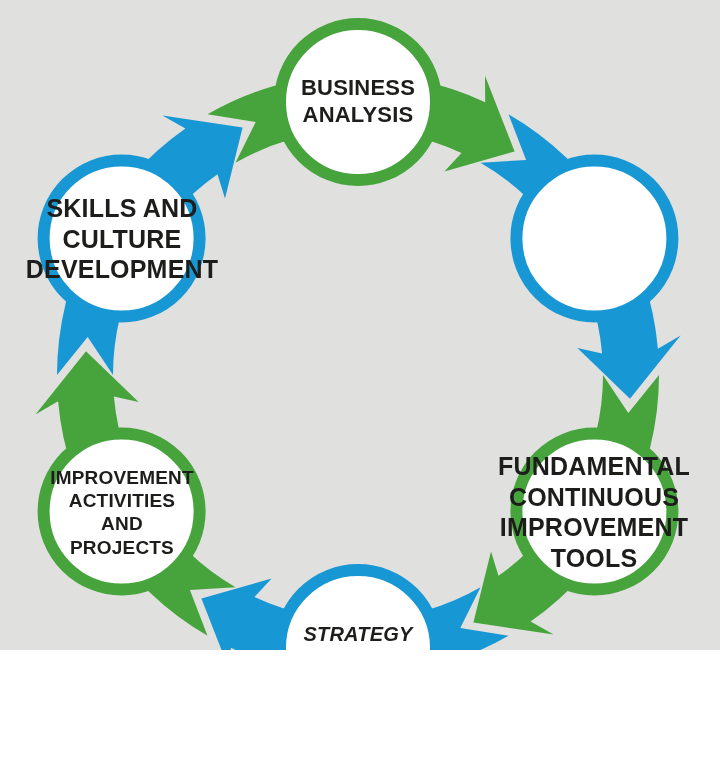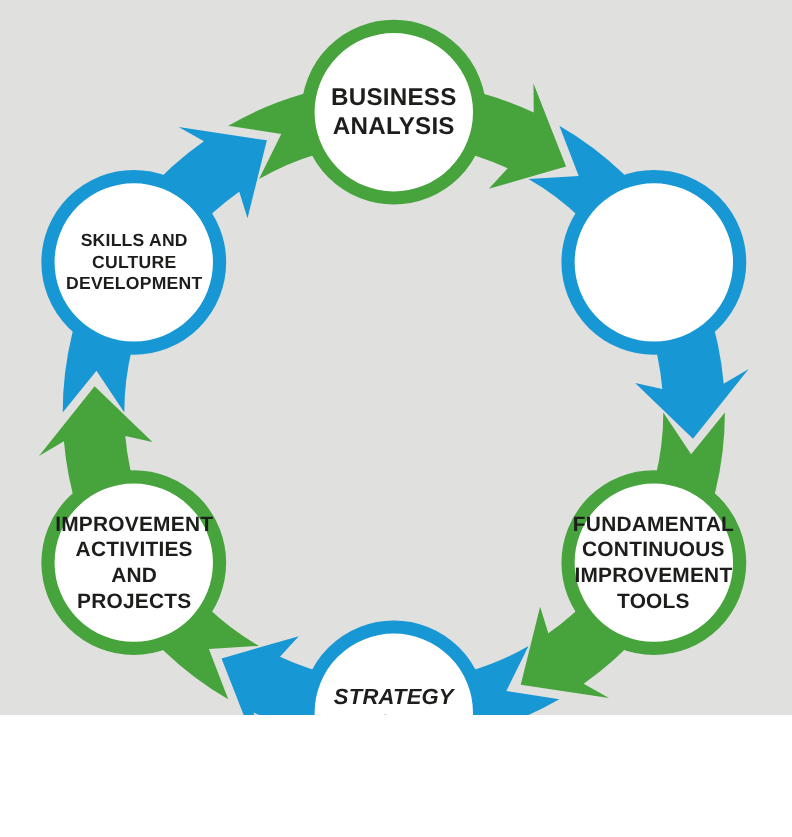--- a/index.html
+++ b/index.html
@@ -25,24 +25,24 @@
     text-align: center;
     font-weight: bold;
     color: #1d1d1b;
     white-space: pre;
     line-height: 1.22;
     letter-spacing: 0.2px;
     pointer-events: none;
   }
   .pos-0 { left: 358px; top: 102px; font-size: 22px; }
   .pos-1 { left: 594px; top: 239px; font-size: 20px; }
-  .pos-2 { left: 594px; top: 512px; font-size: 19px; }
+  .pos-2 { left: 594px; top: 512px; font-size: 25px; }
   .pos-3 { left: 358px; top: 646px; font-size: 20px; font-style: italic; }
   .pos-4 { left: 122px; top: 512px; font-size: 19px; }
-  .pos-5 { left: 122px; top: 239px; font-size: 16px; }
+  .pos-5 { left: 122px; top: 239px; font-size: 25px; }
 </style>
 </head>
 <body>
 
 <div class="stage">
   <svg width="720" height="761" viewBox="0 0 720 761" xmlns="http://www.w3.org/2000/svg">
     <rect x="0" y="0" width="720" height="761" fill="#e0e0df"></rect>
     <g id="arrows-layer">
         <path d="M 207.5 114.3 A 301 301 0 0 1 485.2 102.2 L 485.0 75.8 L 514.6 151.4 L 444.4 171.6 L 461.5 153.0 A 245 245 0 0 0 235.5 162.8 L 255.7 121.9 Z" fill="#47a43d"></path>
         <path d="M 508.5 114.3 A 301 301 0 0 1 657.9 348.8 L 680.6 335.4 L 630.0 398.8 L 577.4 348.1 L 602.1 353.6 A 245 245 0 0 0 480.5 162.8 L 526.1 159.9 Z" fill="#1897d5"></path>

